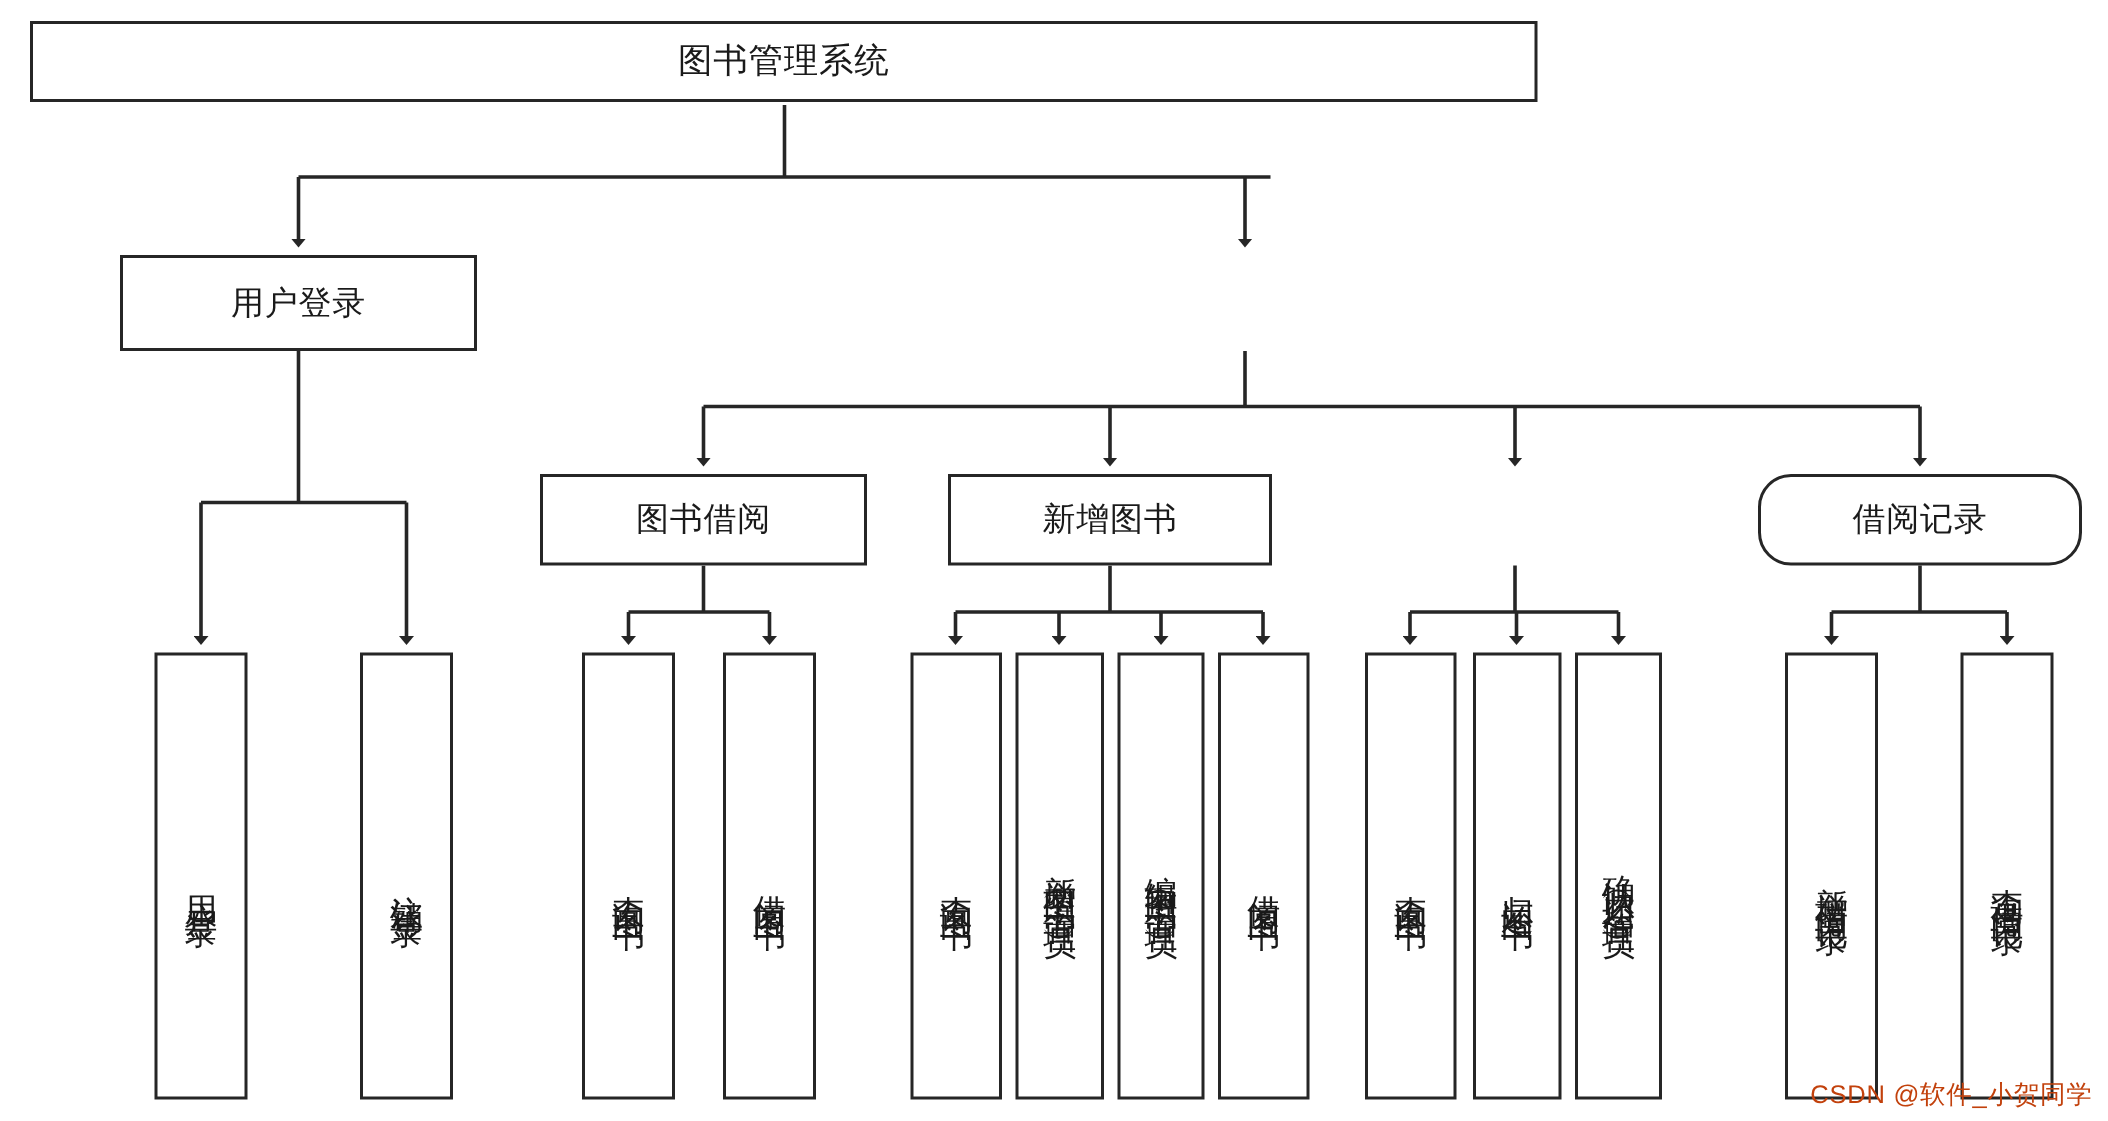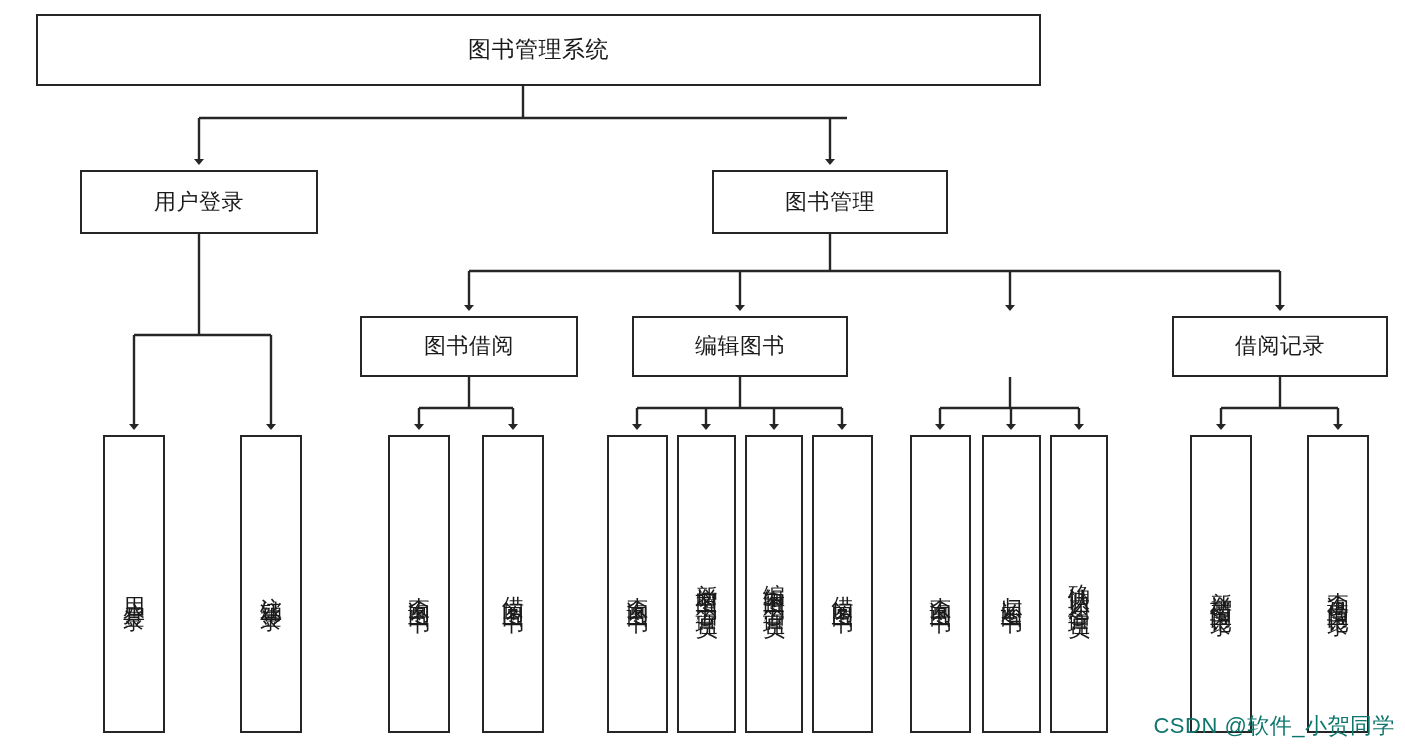--- a/index.html
+++ b/index.html
@@ -55,22 +55,22 @@
     font-size: 22px;
     letter-spacing: 5px;
     line-height: 1;
     white-space: nowrap;
     display: block;
   }
   .watermark {
     position: absolute;
     right: 10px;
     bottom: 6px;
-    font-size: 22px;
-    color: #0f766e;
+    font-size: 17px;
+    color: #c2410c;
     z-index: 5;
     white-space: nowrap;
     letter-spacing: 0.5px;
   }
 </style>
 </head>
 <body>
 
 <div id="canvas">
 
@@ -117,28 +117,27 @@
       <path d="M1011,408 L1011,427" marker-end="url(#arrow)"></path>
       <path d="M1079,408 L1079,427" marker-end="url(#arrow)"></path>
 
       <path d="M1280,377 L1280,408"></path>
       <path d="M1221,408 L1338,408"></path>
       <path d="M1221,408 L1221,427" marker-end="url(#arrow)"></path>
       <path d="M1338,408 L1338,427" marker-end="url(#arrow)"></path>
     </g>
   </svg>
 
-  <div class="node horiz root" style="left: 20px; top: 14px; width: 1005px; height: 72px; margin-left: 16px;">图书管理系统</div>
+  <div class="node horiz root" style="left: 20px; top: 14px; width: 1005px; height: 54px;">图书管理系统</div>
 
   <div class="node horiz" style="left: 80px; top: 170px; width: 238px; height: 64px;">用户登录</div>
-  <div class="node horiz" style="left: 712px; top: 170px; width: 236px; height: 64px;">图书管理</div>
 
   <div class="node horiz" style="left: 360px; top: 316px; width: 218px; height: 61px;">图书借阅</div>
-  <div class="node horiz" style="left: 632px; top: 316px; width: 216px; height: 61px;">编辑图书</div>
-  <div class="node horiz" style="left: 1172px; top: 316px; width: 216px; height: 61px;">借阅记录</div>
+  <div class="node horiz" style="left: 632px; top: 316px; width: 216px; height: 61px;">新增图书</div>
+  <div class="node horiz" style="left: 1172px; top: 316px; width: 216px; height: 61px; border-radius: 22px;">借阅记录</div>
 
   <div class="node vert" style="left: 103px; top: 435px; width: 62px; height: 298px;">
     <span class="vert-text" style="margin-top: 142.48px;">用户登录</span>
   </div>
   <div class="node vert" style="left: 240px; top: 435px; width: 62px; height: 298px;">
     <span class="vert-text" style="margin-top: 142.48px;">注销登录</span>
   </div>
   <div class="node vert" style="left: 388px; top: 435px; width: 62px; height: 298px;">
     <span class="vert-text" style="margin-top: 142.48px;">查询图书</span>
   </div>

